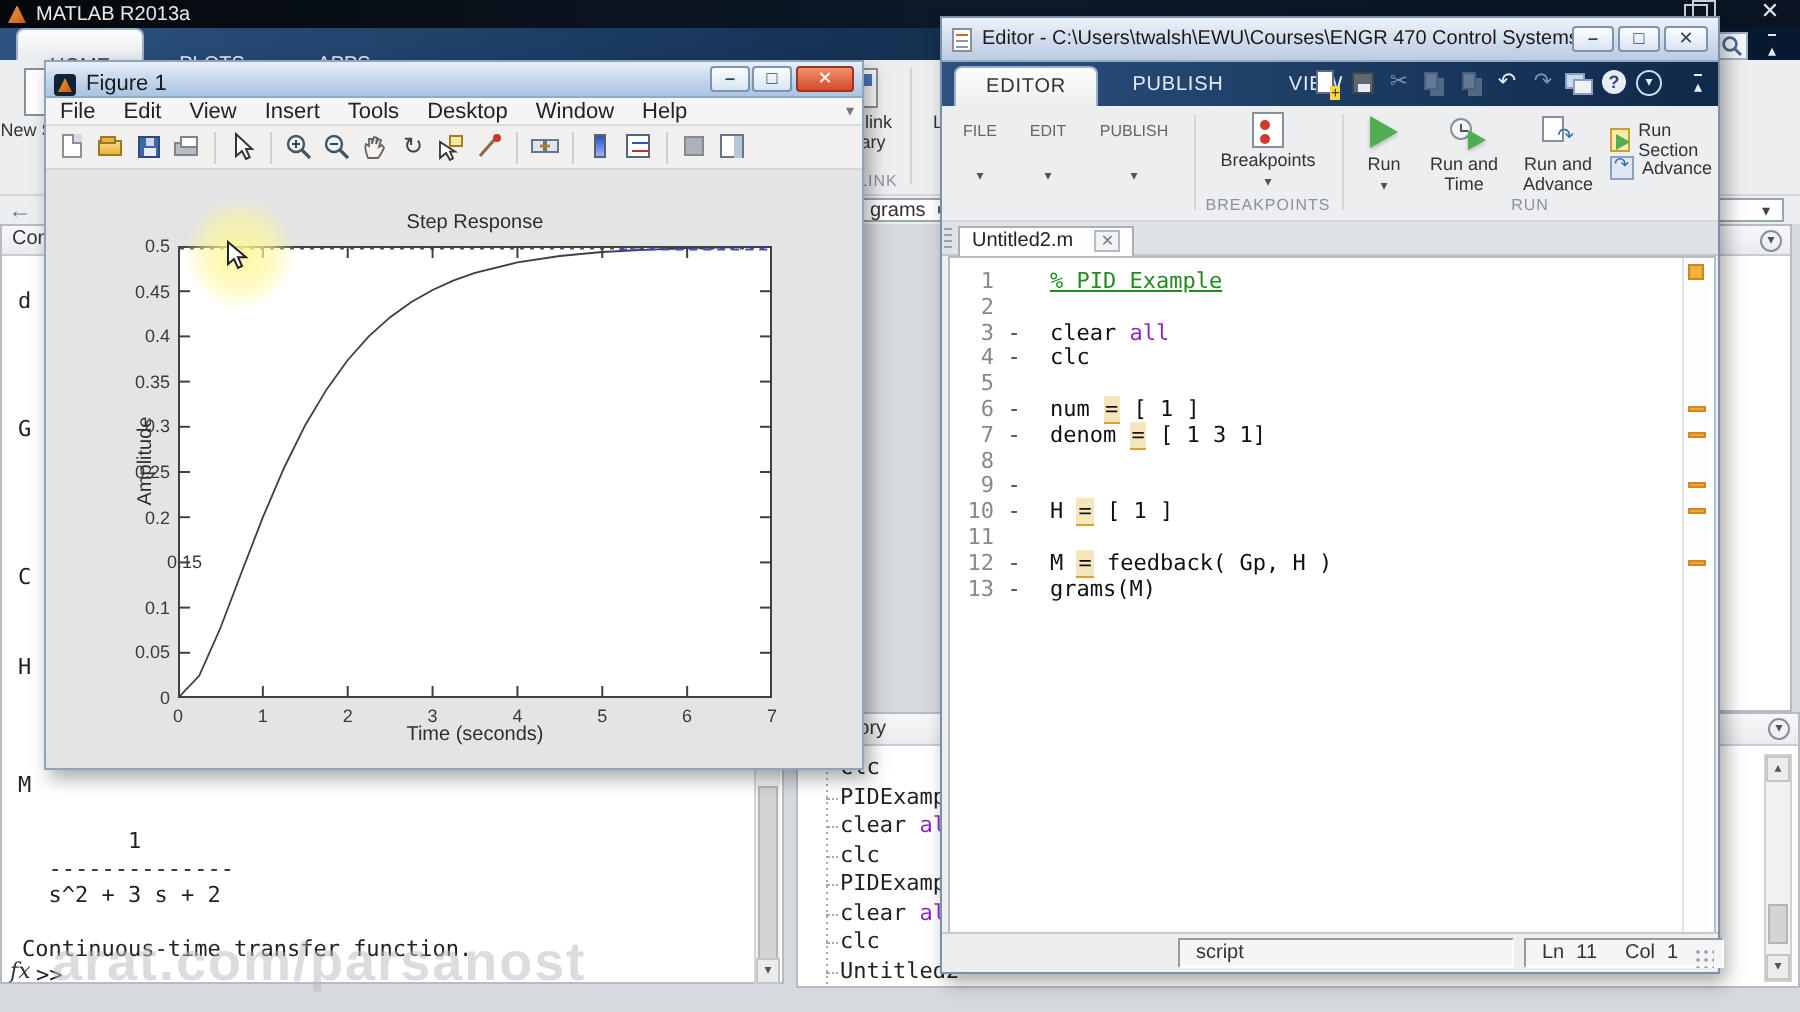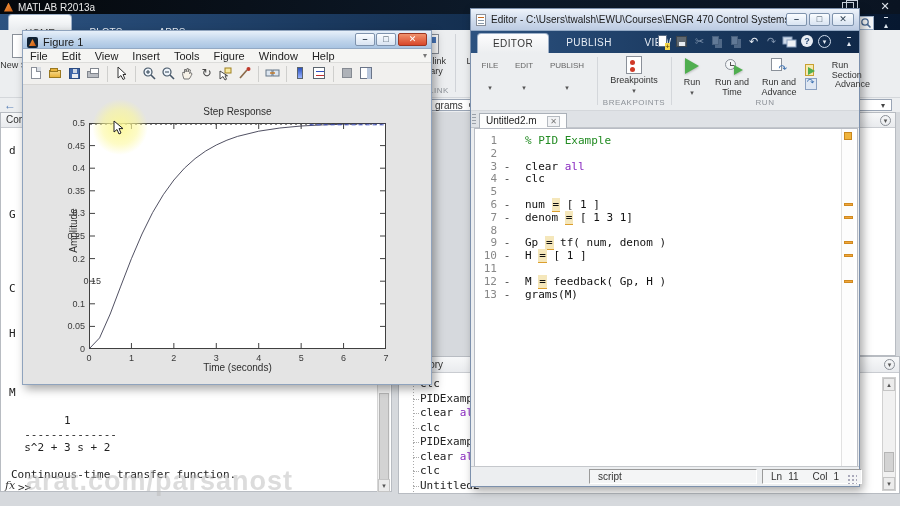--- a/index.html
+++ b/index.html
@@ -185,41 +185,41 @@
   .bp-icon{width:16px;height:18px;margin:0 auto;background:#fff;border:1px solid #8a9099;position:relative;}
   .bp-icon:before{content:"";position:absolute;left:3px;top:3px;width:5px;height:5px;border-radius:50%;background:#d03a28;box-shadow:0 7px 0 #d03a28;}
   .run-tri{width:0;height:0;margin:2px auto 0;border-left:14px solid #4fae4f;border-top:8px solid transparent;border-bottom:8px solid transparent;
     filter:drop-shadow(0 1px 1px rgba(0,0,0,.25));}
   .run-tri.small{border-left-width:9px;border-top-width:5.5px;border-bottom-width:5.5px;margin:0;}
   .clock{position:absolute;left:2px;top:2px;width:11px;height:11px;border-radius:50%;border:1px solid #8a9099;background:#f4f6f8;}
   .clock:before{content:"";position:absolute;left:4px;top:2px;width:1px;height:4px;background:#555;}
   .clock:after{content:"";position:absolute;left:4px;top:5px;width:4px;height:1px;background:#555;}
   .ra-icon{position:absolute;left:1px;top:1px;width:11px;height:13px;background:#fff;border:1px solid #8a9099;}
   .ra-icon:after{content:"\21B7";position:absolute;right:-6px;bottom:-4px;color:#3a6fb0;font-size:10px;}
-  .stack-btn{position:absolute;font-size:9px;color:#333;display:flex;align-items:center;gap:18px;}
+  .stack-btn{position:absolute;font-size:9px;color:#333;display:flex;align-items:center;gap:4px;}
   .rs-icon{width:12px;height:12px;position:relative;background:#f7e9b0;border:1px solid #c8a030;}
   .rs-icon:before{content:"";position:absolute;left:2px;top:2px;border-left:7px solid #4fae4f;border-top:4px solid transparent;border-bottom:4px solid transparent;}
   .adv-icon{width:12px;height:12px;position:relative;background:#dfe7f2;border:1px solid #8aa0c0;}
   .adv-icon:before{content:"\21B7";position:absolute;left:1px;top:-2px;color:#3a6fb0;font-size:9px;}
   .etb-group-label{position:absolute;top:45px;font-size:8px;color:#8d9298;text-align:center;letter-spacing:.5px;}
 
   .ed-tabbar{position:absolute;left:0;top:102px;width:100%;height:17px;background:#dfe2e6;border-bottom:1px solid #c2c6cb;}
   .doc-tab{position:absolute;left:8px;top:2px;height:15px;background:#fdfdfd;border:1px solid #aab0b8;border-bottom:none;
     font-size:10px;padding:1px 6px 0 6px;color:#222;}
   .doc-tab .x{margin-left:8px;font-size:8px;color:#777;border:1px solid #b5bac0;padding:0 2px;background:#f2f3f5;}
   .doc-tab .x:before{content:"\2715";}
   .tab-grip{position:absolute;left:1px;top:3px;width:4px;height:12px;
     background-image:repeating-linear-gradient(to bottom,#9aa0a8 0 1px,transparent 1px 3px);background-size:1px 100%;background-repeat:repeat-x;}
 
   .ed-codearea{position:absolute;left:3px;top:119px;width:384px;height:339px;background:#fff;border:1px solid #b8bcc4;padding-top:6px;overflow:hidden;}
   .cl{display:flex;height:12.8px;line-height:12.8px;font-family:"DejaVu Sans Mono",monospace;font-size:11px;white-space:pre;}
   .cl .ln{width:26px;text-align:right;padding-right:4px;color:#888;}
   .cl .lm{width:12px;text-align:center;color:#444;}
   .cl .ct{padding-left:12px;color:#111;}
-  .ct .c{color:#228b22;}
+  .ct .c{color:#228b22;text-decoration:underline;}
   .ct .s{color:#8a2bc0;}
   .ct .w{background:#f5e7bb;border-bottom:1px solid #dc9f2e;padding:0 1px;}
   .anno{position:absolute;right:3px;top:0;bottom:0;width:13px;background:#fdfdfd;border-left:1px solid #e2e2e2;}
   .anno-square{position:absolute;left:2px;top:3px;width:8px;height:8px;background:#f0b43c;border:1px solid #c8871f;}
   .anno-dash{position:absolute;left:2px;width:9px;height:3px;background:#f0a63c;border:1px solid #d08a20;}
 
   .ed-statusbar{position:absolute;left:0;bottom:0;width:100%;height:20px;background:#eceef0;border-top:1px solid #c5c8cc;}
   .sb-box{position:absolute;top:2px;height:15px;background:#f4f5f6;border:1px solid;border-color:#9a9a9a #fff #fff #9a9a9a;
     font-size:10px;color:#333;padding:1px 8px 0 8px;}
   .sb-lncol{display:flex;gap:6px;}
@@ -334,21 +334,21 @@
   <div class="figwin">
     <div class="fig-titlebar">
       <span class="fig-ico"></span>
       <span class="fig-title-text">Figure 1</span>
       <span class="win-btn min" style="right:56px;width:20px;"></span>
       <span class="win-btn max" style="right:35px;width:20px;"></span>
       <span class="win-btn close" style="right:4px;width:29px;"></span>
     </div>
     <div class="fig-menubar" id="fig-menubar">
       <span class="fig-menu-chevron"></span>
-    <span class="fmenu-item">File</span><span class="fmenu-item">Edit</span><span class="fmenu-item">View</span><span class="fmenu-item">Insert</span><span class="fmenu-item">Tools</span><span class="fmenu-item">Figure</span><span class="fmenu-item">Window</span><span class="fmenu-item">Help</span></div>
+    <span class="fmenu-item">File</span><span class="fmenu-item">Edit</span><span class="fmenu-item">View</span><span class="fmenu-item">Insert</span><span class="fmenu-item">Tools</span><span class="fmenu-item">Desktop</span><span class="fmenu-item">Window</span><span class="fmenu-item">Help</span></div>
     <div class="fig-toolbar">
       <span class="mi">
           <span class="mi-page"></span>
         </span>
       <span class="mi">
           <span class="mi-folder"></span>
         </span>
       <span class="mi">
           <span class="mi-floppy"></span>
         </span>
@@ -603,21 +603,21 @@
     <div class="ed-codearea">
       <div id="code-lines">
           <div class="cl"><span class="ln">1</span><span class="lm"></span><span class="ct"><span class="c">% PID Example</span></span></div>
           <div class="cl"><span class="ln">2</span><span class="lm"></span><span class="ct"></span></div>
           <div class="cl"><span class="ln">3</span><span class="lm">-</span><span class="ct"><span class="k">clear </span><span class="s">all</span></span></div>
           <div class="cl"><span class="ln">4</span><span class="lm">-</span><span class="ct"><span class="k">clc</span></span></div>
           <div class="cl"><span class="ln">5</span><span class="lm"></span><span class="ct"></span></div>
           <div class="cl"><span class="ln">6</span><span class="lm">-</span><span class="ct"><span class="k">num </span><span class="w">=</span><span class="k"> [ 1 ]</span></span></div>
           <div class="cl"><span class="ln">7</span><span class="lm">-</span><span class="ct"><span class="k">denom </span><span class="w">=</span><span class="k"> [ 1 3 1]</span></span></div>
           <div class="cl"><span class="ln">8</span><span class="lm"></span><span class="ct"></span></div>
-          <div class="cl"><span class="ln">9</span><span class="lm">-</span><span class="ct"><span class="k">Gp </span><span class="w">=</span><span class="k"> tf( num, denom )</span></span></div>
+          <div class="cl"><span class="ln">9</span><span class="lm">-</span></div>
           <div class="cl"><span class="ln">10</span><span class="lm">-</span><span class="ct"><span class="k">H </span><span class="w">=</span><span class="k"> [ 1 ]</span></span></div>
           <div class="cl"><span class="ln">11</span><span class="lm"></span><span class="ct"></span></div>
           <div class="cl"><span class="ln">12</span><span class="lm">-</span><span class="ct"><span class="k">M </span><span class="w">=</span><span class="k"> feedback( Gp, H )</span></span></div>
           <div class="cl"><span class="ln">13</span><span class="lm">-</span><span class="ct"><span class="k">grams(M)</span></span></div>
         </div>
       <div class="anno">
         <div class="anno-square"></div>
         <div id="anno-dashes">
             <div class="anno-dash" style="top: 74px;"></div>
             <div class="anno-dash" style="top: 86.8px;"></div>

